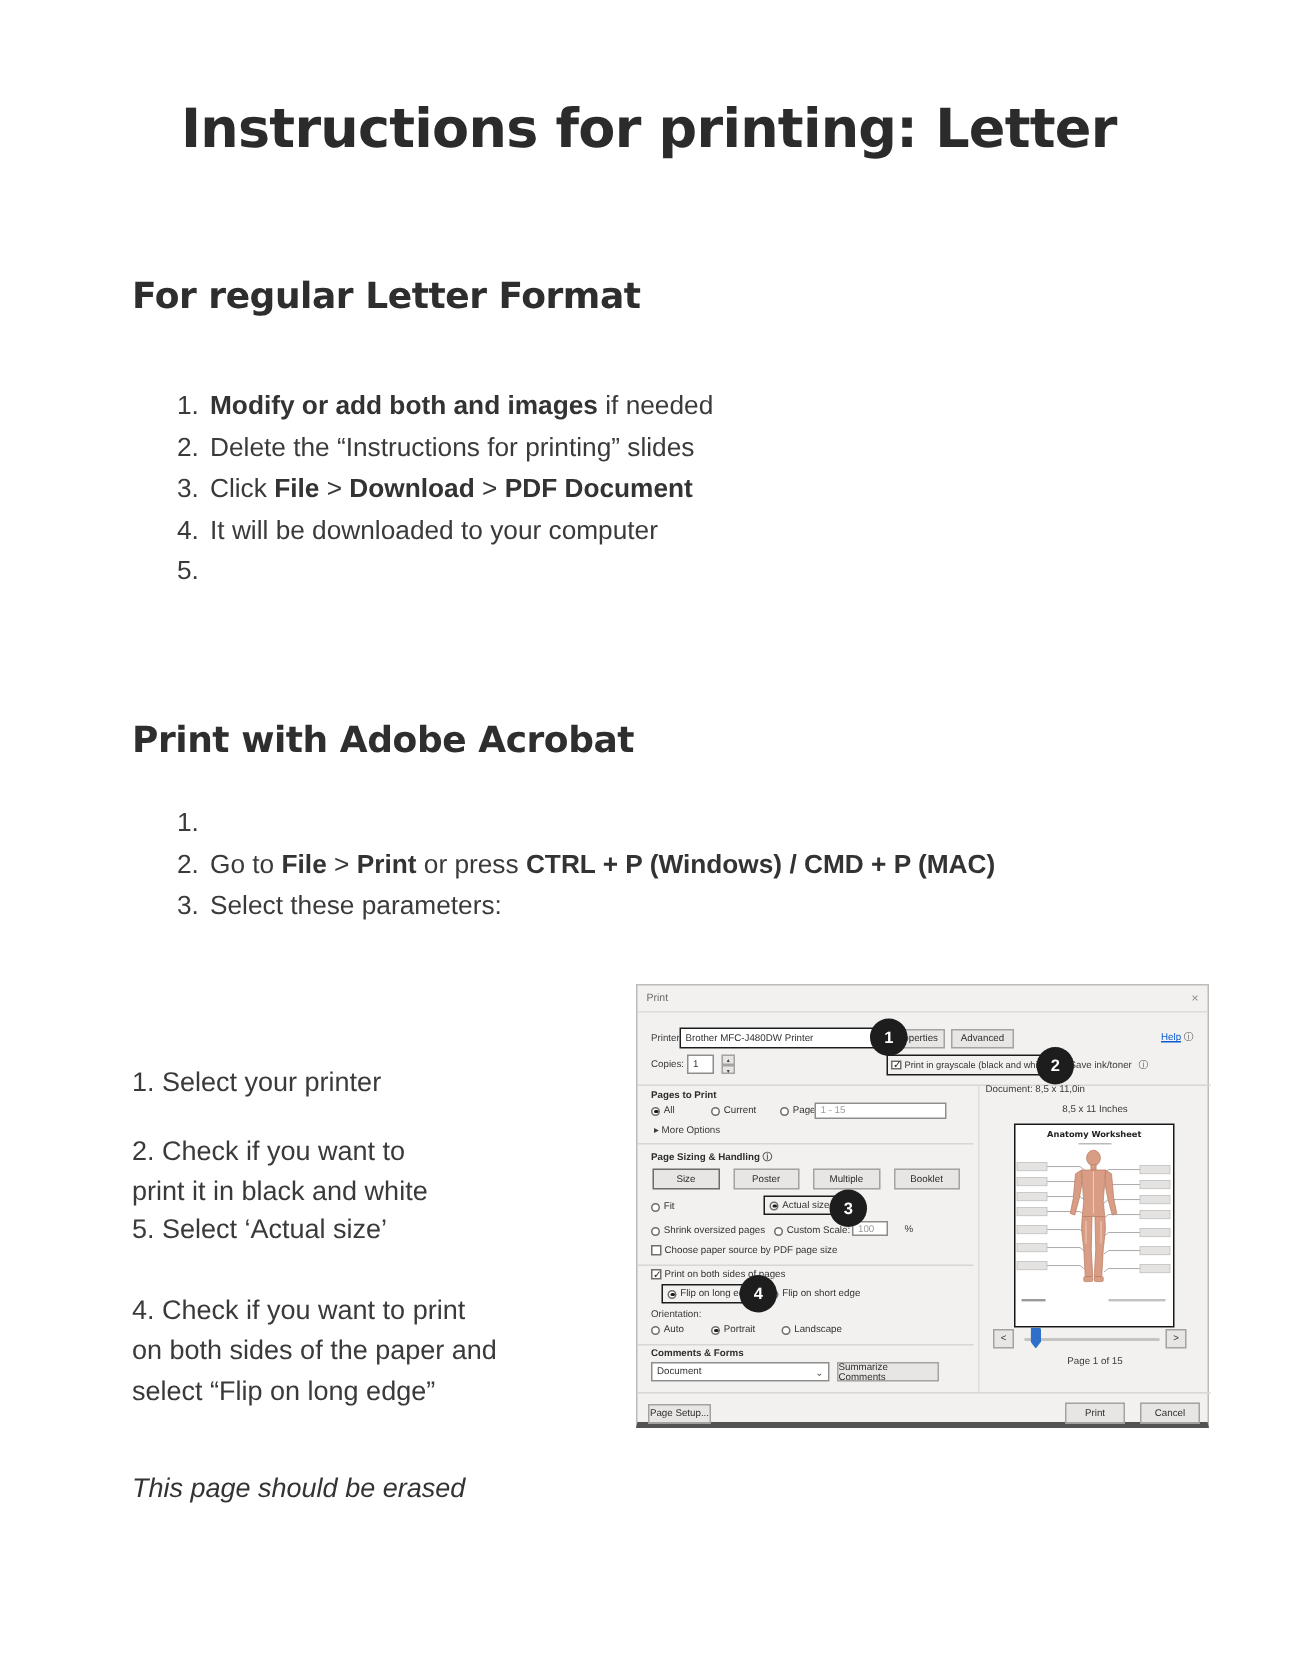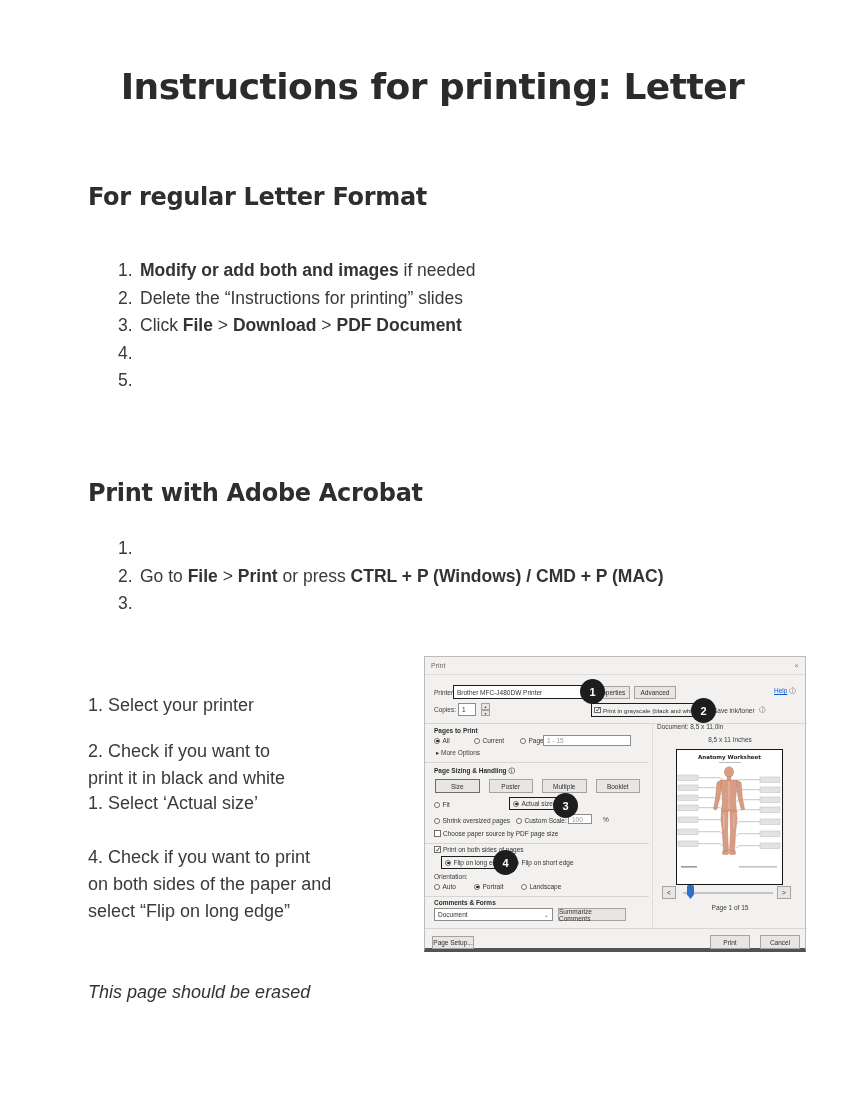--- a/index.html
+++ b/index.html
@@ -17,21 +17,21 @@
     font-size:36px; letter-spacing:-0.5px; color:#2b2b2b;
   }
   .sec-head {
     left:88px; font-family:"DejaVu Sans", sans-serif; font-weight:800;
     font-size:24px; letter-spacing:-0.3px; color:#2e2e2e;
   }
   ol.steps { list-style:none; margin:0; padding:0; position:absolute; left:118px; }
   ol.steps li { display:flex; font-size:17.5px; line-height:27.5px; color:#3a3a3a; }
   ol.steps .num { width:22px; flex:none; }
   ol.steps .txt b { font-weight:bold; color:#333; }
-  .side-note { left:88px; font-size:18px; line-height:27px; white-space:pre-line; color:#3a3a3a; }
+  .side-note { left:88px; font-size:18px; line-height:27px; white-space:pre-line; color:#3a3a3a;margin-top:16px; }
   .footer-note { left:88px; top:982px; font-size:18px; font-style:italic; color:#333; }
 
   
   .dlg {
     left:424px; top:656px; width:382px; height:296px;
     background:#f2f1ef; border:1px solid #bdbcba; border-bottom:4px solid #555351;
     font-size:6.5px; color:#333;
   }
   .dlg .titlebar { position:absolute; left:0; top:0; width:100%; height:18px;
     border-bottom:1px solid #dddcda; }
@@ -88,44 +88,46 @@
     <li>
       <span class="num">2.</span>
       <span class="txt"><span>Delete the “Instructions for printing” slides</span></span>
     </li>
     <li>
       <span class="num">3.</span>
       <span class="txt"><span>Click </span><b>File</b><span> &gt; </span><b>Download</b><span> &gt; </span><b>PDF Document</b></span>
     </li>
     <li>
       <span class="num">4.</span>
+      <span class="txt"><span>It will be downloaded to your computer</span></span>
     </li>
     <li>
       <span class="num">5.</span>
     </li>
   </ol>
 
 <div class="abs sec-head" style="top:479px;">Print with Adobe Acrobat</div>
 <ol class="steps" style="top:535px;">
     <li>
       <span class="num">1.</span>
     </li>
     <li>
       <span class="num">2.</span>
       <span class="txt"><span>Go to </span><b>File</b><span> &gt; </span><b>Print</b><span> or press </span><b>CTRL + P (Windows) / CMD + P (MAC)</b></span>
     </li>
     <li>
       <span class="num">3.</span>
+      <span class="txt"><span>Select these parameters:</span></span>
     </li>
   </ol>
 
 <div class="abs side-note" style="top:692px;">1. Select your printer</div>
 <div class="abs side-note" style="top:738px;">2. Check if you want to
 print it in black and white</div>
-<div class="abs side-note" style="top:790px;">1. Select ‘Actual size’</div>
+<div class="abs side-note" style="top:790px;">5. Select ‘Actual size’</div>
 <div class="abs side-note" style="top:844px;">4. Check if you want to print
 on both sides of the paper and
 select “Flip on long edge”</div>
 
 <div class="abs footer-note">This page should be erased</div>
 
 <div class="abs dlg">
 
   <div class="titlebar">
     <span class="t">Print</span>

